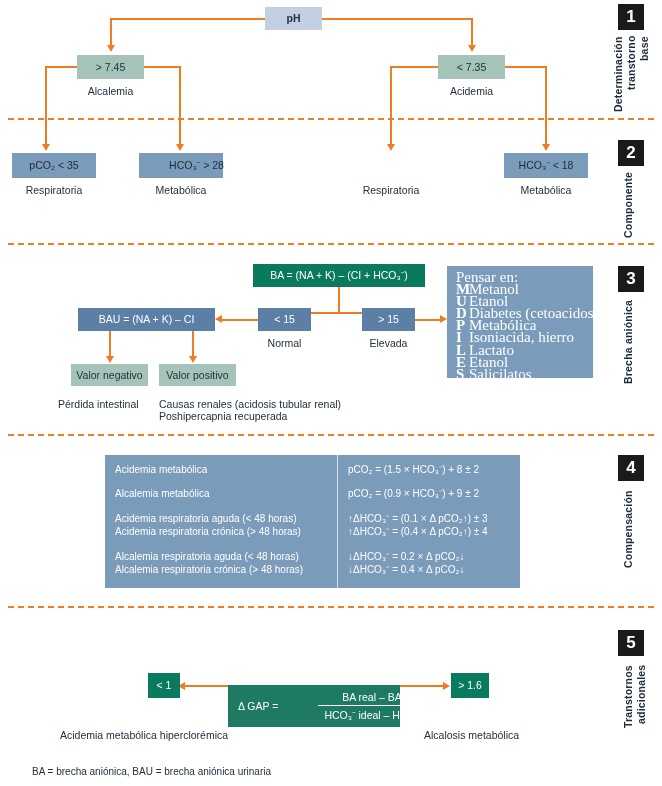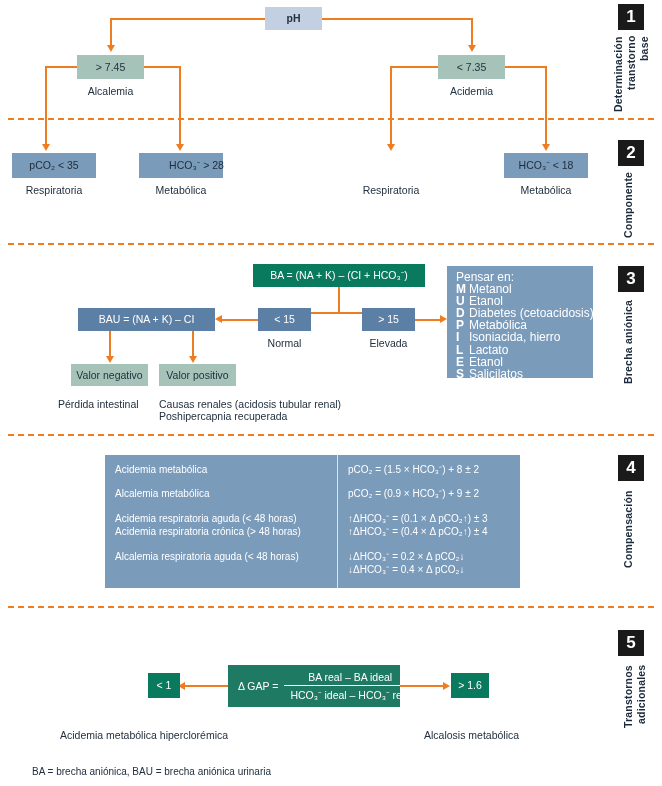--- a/index.html
+++ b/index.html
@@ -74,22 +74,23 @@
     letter-spacing:0.2px;
     white-space:pre-line;
     line-height:1.25;
     text-align:right;
   }
 
   
   .mud {
     position:absolute;
     color:#ffffff;
-    font-size:12px;
+    font-size:15px;
     line-height:12.1px;
+    font-family:Liberation Serif, serif;
   }
   .mud .hdr { margin-bottom:0px; }
   .mud .row { display:flex; }
   .mud .row .k { width:13px; font-weight:bold; flex:0 0 13px; }
   .mud .row .v { white-space:nowrap; }
 
   
   .comp-panel { position:absolute; background:#7b9bbb; }
   .comp-div { position:absolute; width:1px; background:#dbe4ee; }
   .comp-cell {
@@ -272,26 +273,26 @@
 
   <div class="comp-cell" style="left:115px; top:513px;">Acidemia respiratoria aguda (&lt; 48 horas)</div>
   <div class="comp-cell" style="left:348px; top:513px;">↑ΔHCO₃⁻ = (0.1 × Δ pCO₂↑) ± 3</div>
 
   <div class="comp-cell" style="left:115px; top:526px;">Acidemia respiratoria crónica (&gt; 48 horas)</div>
   <div class="comp-cell" style="left:348px; top:526px;">↑ΔHCO₃⁻ = (0.4 × Δ pCO₂↑) ± 4</div>
 
   <div class="comp-cell" style="left:115px; top:551px;">Alcalemia respiratoria aguda (&lt; 48 horas)</div>
   <div class="comp-cell" style="left:348px; top:551px;">↓ΔHCO₃⁻ = 0.2 × Δ pCO₂↓</div>
 
-  <div class="comp-cell" style="left:115px; top:587px;">Alcalemia respiratoria crónica (&gt; 48 horas)</div>
+  <div class="comp-cell" style="left:115px; top:564px;">Alcalemia respiratoria crónica (&gt; 48 horas)</div>
   <div class="comp-cell" style="left:348px; top:564px;">↓ΔHCO₃⁻ = 0.4 × Δ pCO₂↓</div>
 
   <div class="sep" style="top:606px;"></div>
 
-  <div class="gapbox" style="left:228px; top:665px; width:172px; height:42px;">
+  <div class="gapbox" style="left:228px; top:685px; width:172px; height:42px;gap:34px;">
     <span class="gap-lhs">Δ GAP =</span>
     <span class="gap-frac">
       <span class="gap-num">BA real – BA ideal</span>
       <span class="gap-bar"></span>
       <span class="gap-den">HCO₃⁻ ideal – HCO₃⁻ real</span>
     </span>
   </div>
 
   <div class="ln lnh" style="left:185px; top:685px; width:43px;"></div>
   <div class="arrow-l" style="left:178px; top:681.5px;"></div>

